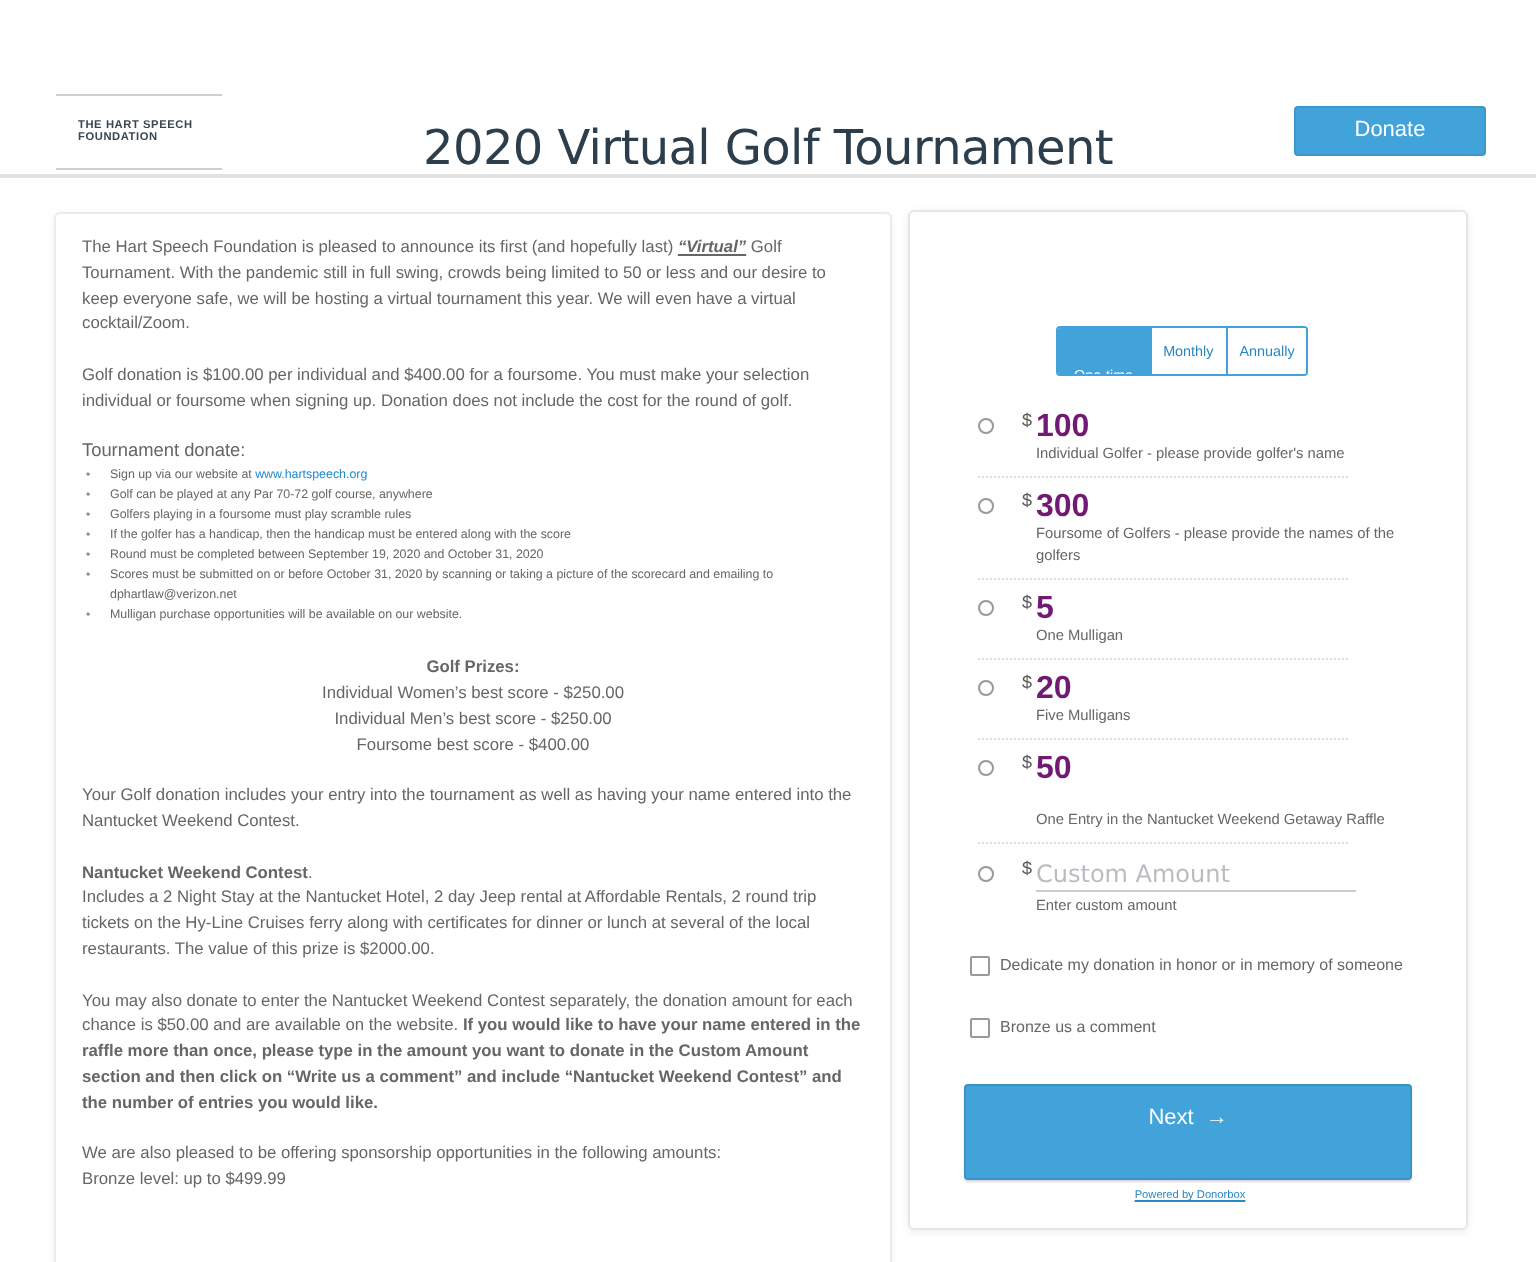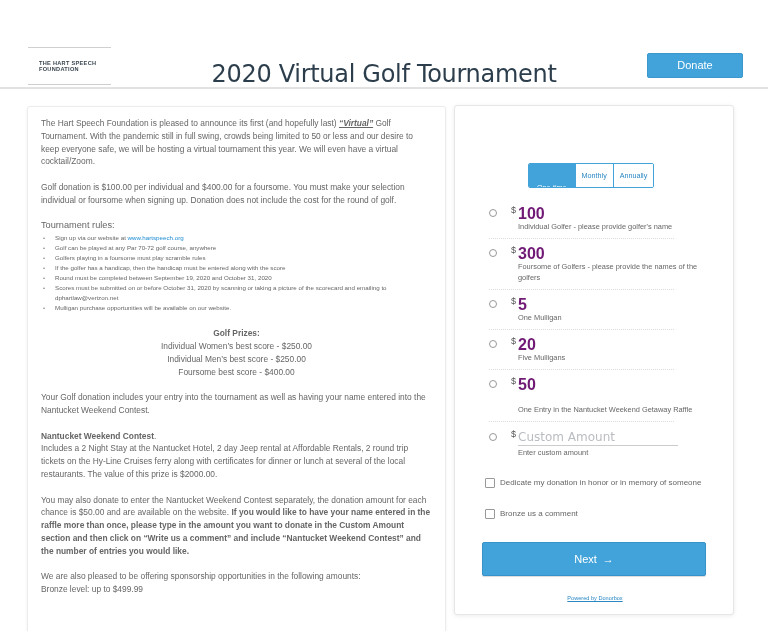--- a/index.html
+++ b/index.html
@@ -45,42 +45,42 @@
     .amount-option .desc { position: absolute; left: 29px; font-size: 7.4px; line-height: 10.5px; color: #666; width: 180px; }
     .divider { position: absolute; left: 34px; width: 185px; border-top: 1px dotted #dcdcdc; }
 
     .custom-input { position: absolute; left: 29px; top: -2px; width: 160px; border: none; border-bottom: 1px solid #ccc; font-size: 12px; color: #bbb; background: transparent; height: 18px; outline: none; font-family: "DejaVu Sans", sans-serif; }
     .custom-input::placeholder { color: #b9bcc0; }
 
     .check-row { position: absolute; left: 30px; width: 220px; cursor: pointer; }
     .check-box { position: absolute; left: 0; top: 1px; width: 10px; height: 10px; border: 1px solid #999; border-radius: 1px; background: #fff; }
     .check-label { position: absolute; left: 15px; top: 0; font-size: 8px; line-height: 11.5px; color: #666; width: 205px; }
 
-    .next-btn { position: absolute; left: 27px; top: 436px; width: 224px; height: 34px; background: #41a3da; border: 1px solid #3793c9; border-radius: 2px; color: #fff; font-size: 11px; text-align: center; line-height: 32px; cursor: pointer; box-shadow: 0 1px 1px rgba(0,0,0,0.15); }
+    .next-btn { position: absolute; left: 27px; top: 436px; width: 224px; height: 48px; background: #41a3da; border: 1px solid #3793c9; border-radius: 2px; color: #fff; font-size: 11px; text-align: center; line-height: 32px; cursor: pointer; box-shadow: 0 1px 1px rgba(0,0,0,0.15); }
     .next-btn .arrow { margin-left: 6px; }
     .powered { position: absolute; left: 0; top: 489px; width: 280px; text-align: center; font-size: 5.6px; color: #2a87c4; text-decoration: underline; cursor: pointer; }
   </style>
 </head>
 <body>
 
 <div class="topbar">
   <div class="logo">
     <div class="logo-text">THE HART SPEECH
 FOUNDATION</div>
   </div>
   <div class="donate-btn">Donate</div>
 </div>
 
 <h1 class="page-title">2020 Virtual Golf Tournament</h1>
 
 <div class="info-card">
   <p><span>The Hart Speech Foundation is pleased to announce its first (and hopefully last) </span><span class="virtual">“Virtual”</span><span> Golf Tournament. With the pandemic still in full swing, crowds being limited to 50 or less and our desire to keep everyone safe, we will be hosting a virtual tournament this year. We will even have a virtual cocktail/Zoom.</span></p>
   <p>Golf donation is $100.00 per individual and $400.00 for a foursome. You must make your selection individual or foursome when signing up. Donation does not include the cost for the round of golf.</p>
 
-  <div class="rules-title">Tournament rules:</div>
+  <div class="rules-title">Tournament donate:</div>
   <ul class="rules-list">
     <li><span>Sign up via our website at </span><a>www.hartspeech.org</a></li>
     <li>Golf can be played at any Par 70-72 golf course, anywhere</li>
     <li>Golfers playing in a foursome must play scramble rules</li>
     <li>If the golfer has a handicap, then the handicap must be entered along with the score</li>
     <li>Round must be completed between September 19, 2020 and October 31, 2020</li>
     <li>Scores must be submitted on or before October 31, 2020 by scanning or taking a picture of the scorecard and emailing to dphartlaw@verizon.net</li>
     <li>Mulligan purchase opportunities will be available on our website.</li>
   </ul>
 

